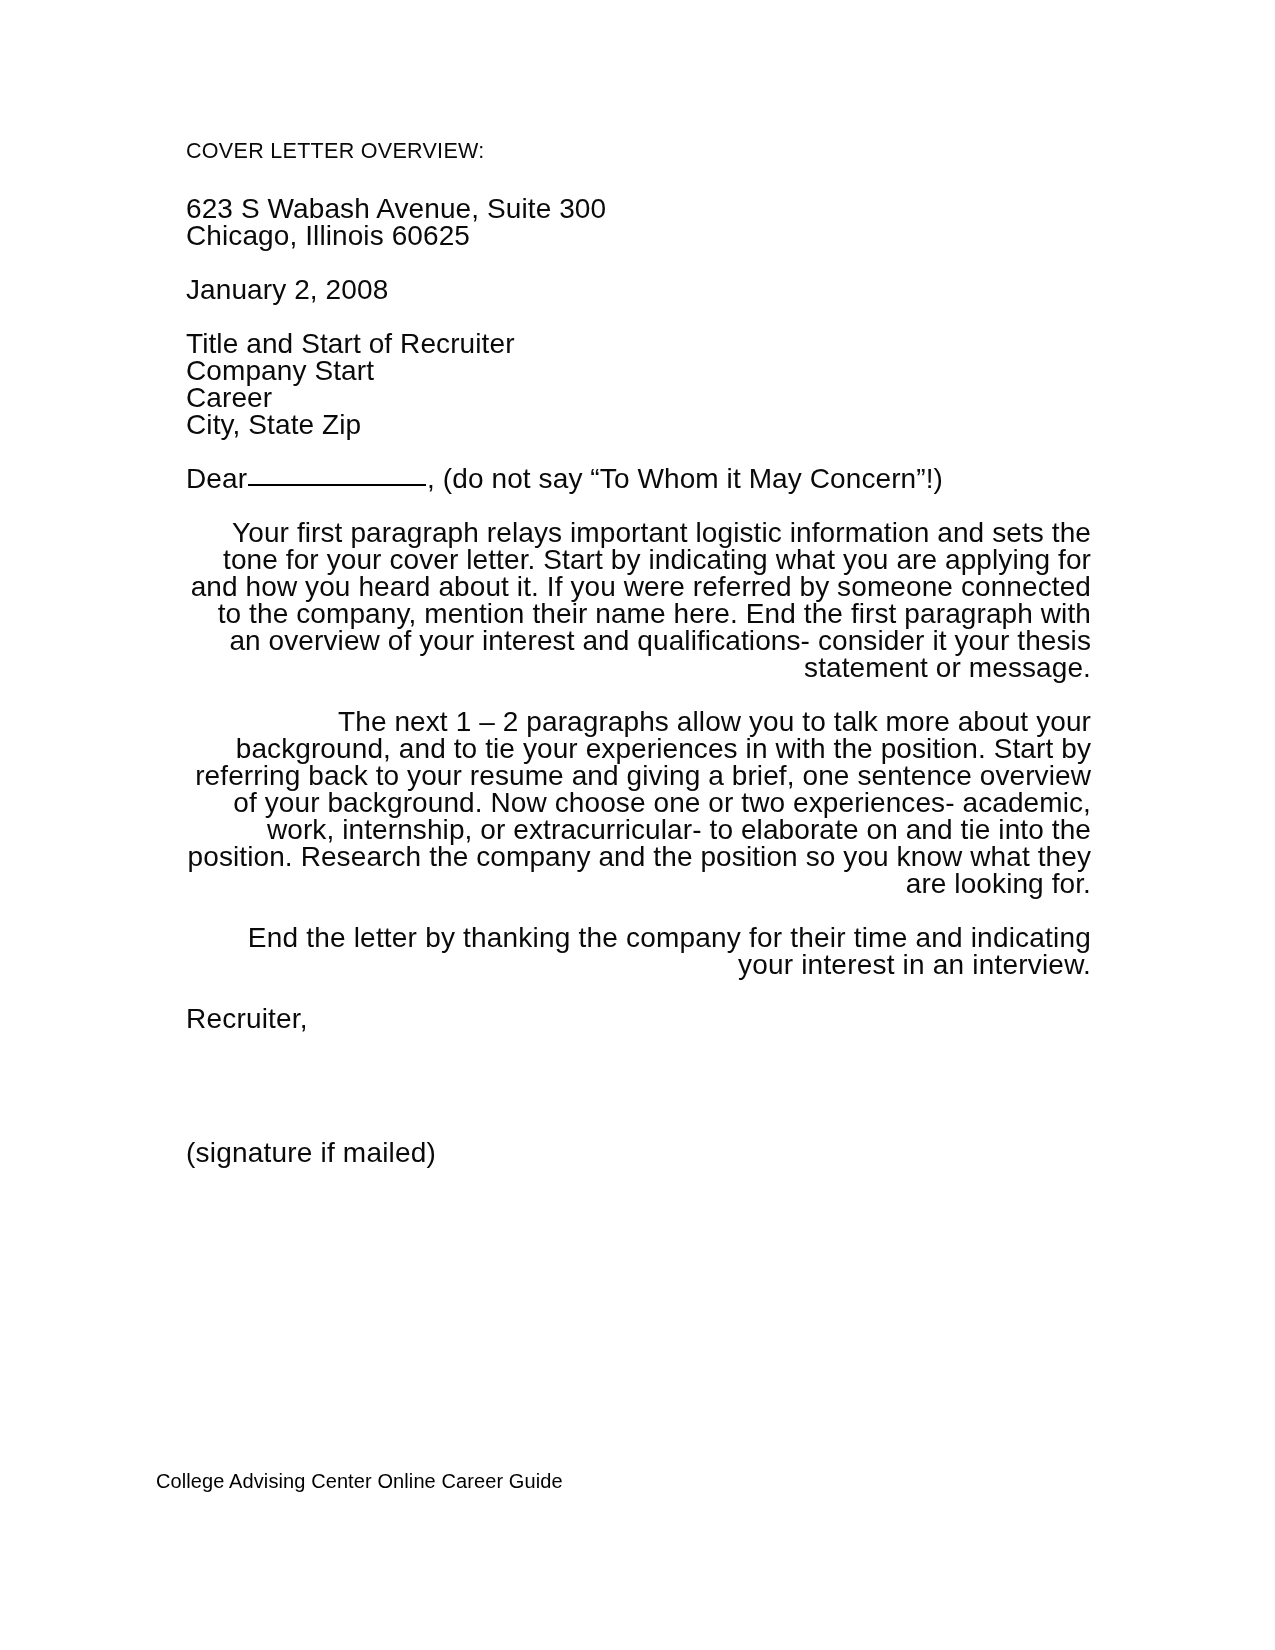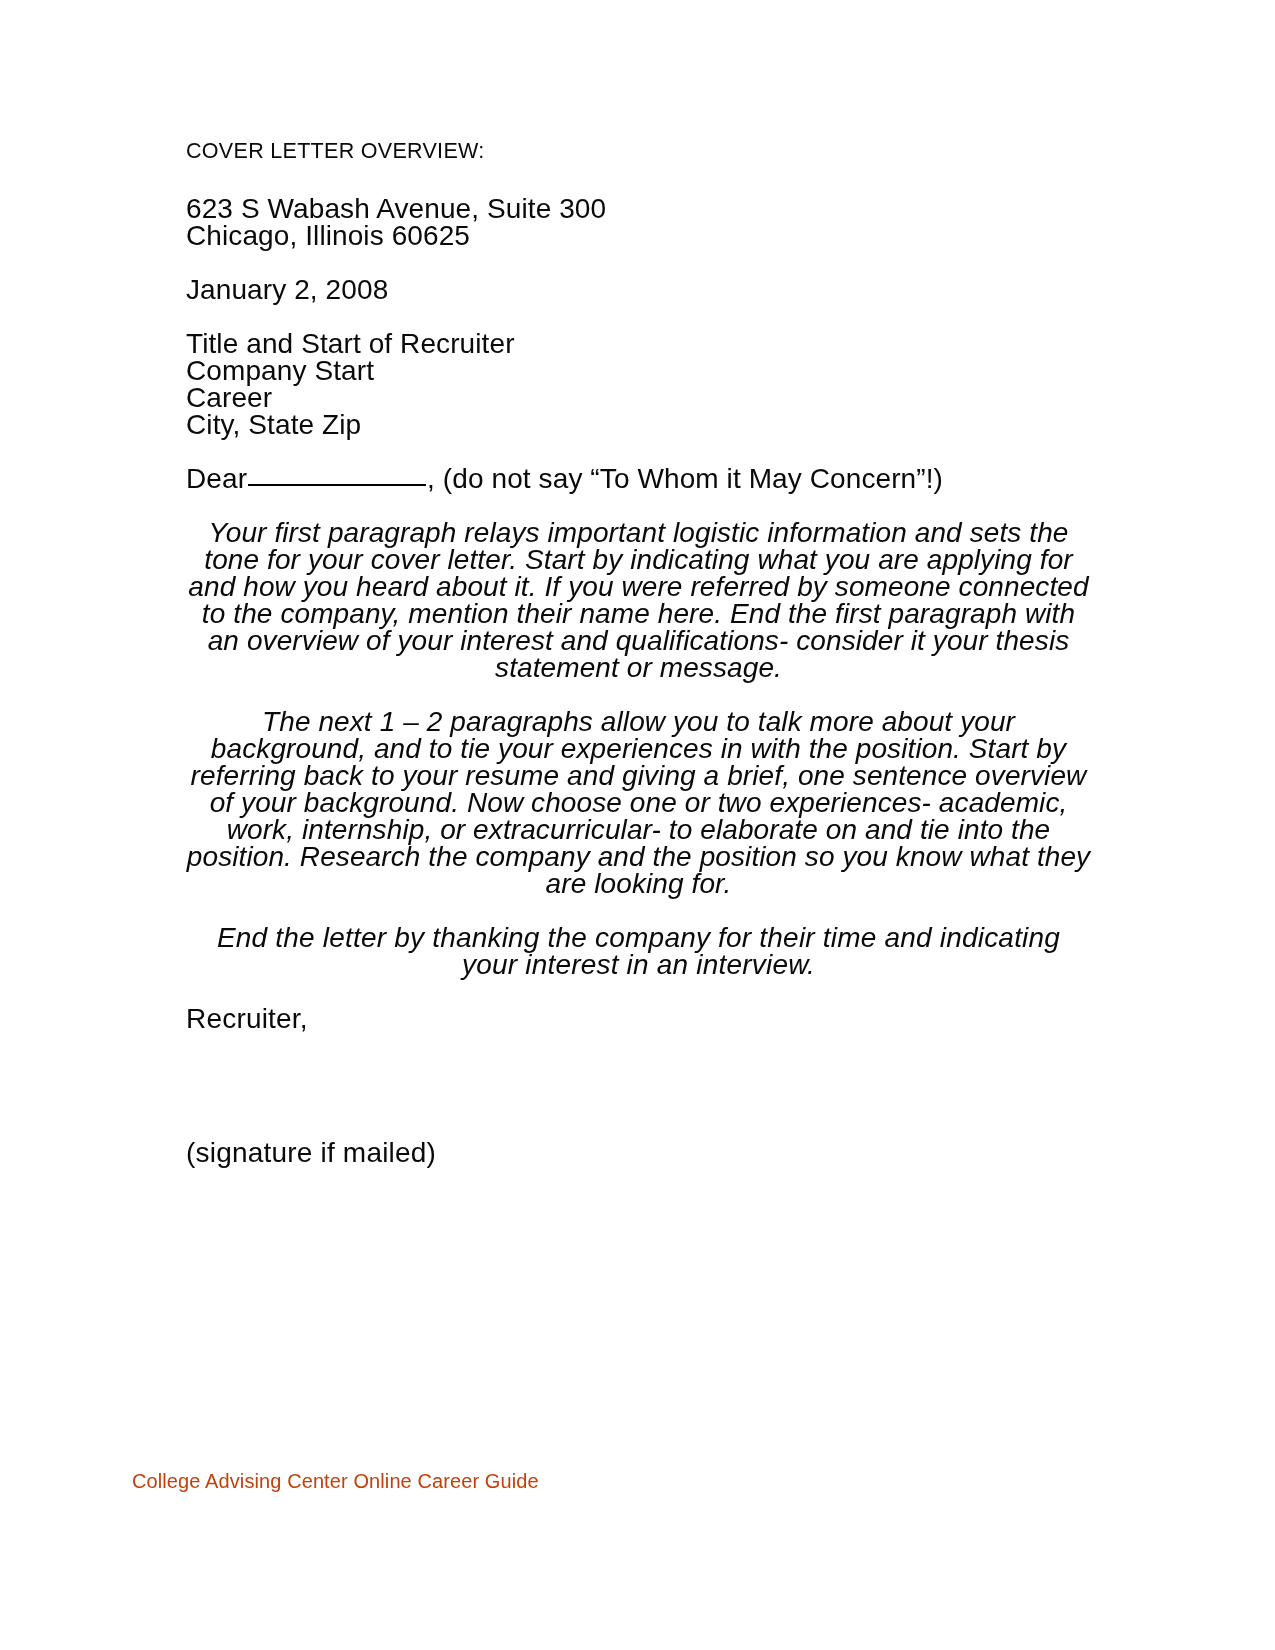--- a/index.html
+++ b/index.html
@@ -41,22 +41,21 @@
     line-height: 27px;
     letter-spacing: 0.1px;
     color: #0a0a0a;
     white-space: pre-wrap;
     font-stretch: condensed;
   }
 
   .para {
     margin: 0;
     max-width: 905px;
-    text-align: center;
-    font-style: italic;
+    text-align: right;
   }
 
   .block {
     margin: 0;
   }
 
   
   .gap-title   { height: 30px; }
   .gap-small   { height: 27px; }
   .gap-para    { height: 27px; }
@@ -77,26 +76,26 @@
   .blank-rule {
     display: inline-block;
     width: 178px;
     border-bottom: 2px solid #000;
     vertical-align: 2px;
     margin: 0 1px;
   }
 
   .footer {
     position: absolute;
-    left: 132px;
+    left: 156px;
     top: 1468px;
     font-size: 20px;
     line-height: 26px;
     letter-spacing: 0.1px;
-    color: #c2410c;
+    color: #000000;
     font-stretch: condensed;
   }
 </style>
 </head>
 <body>
 
 <div class="page">
 
   <div class="letter">
 

